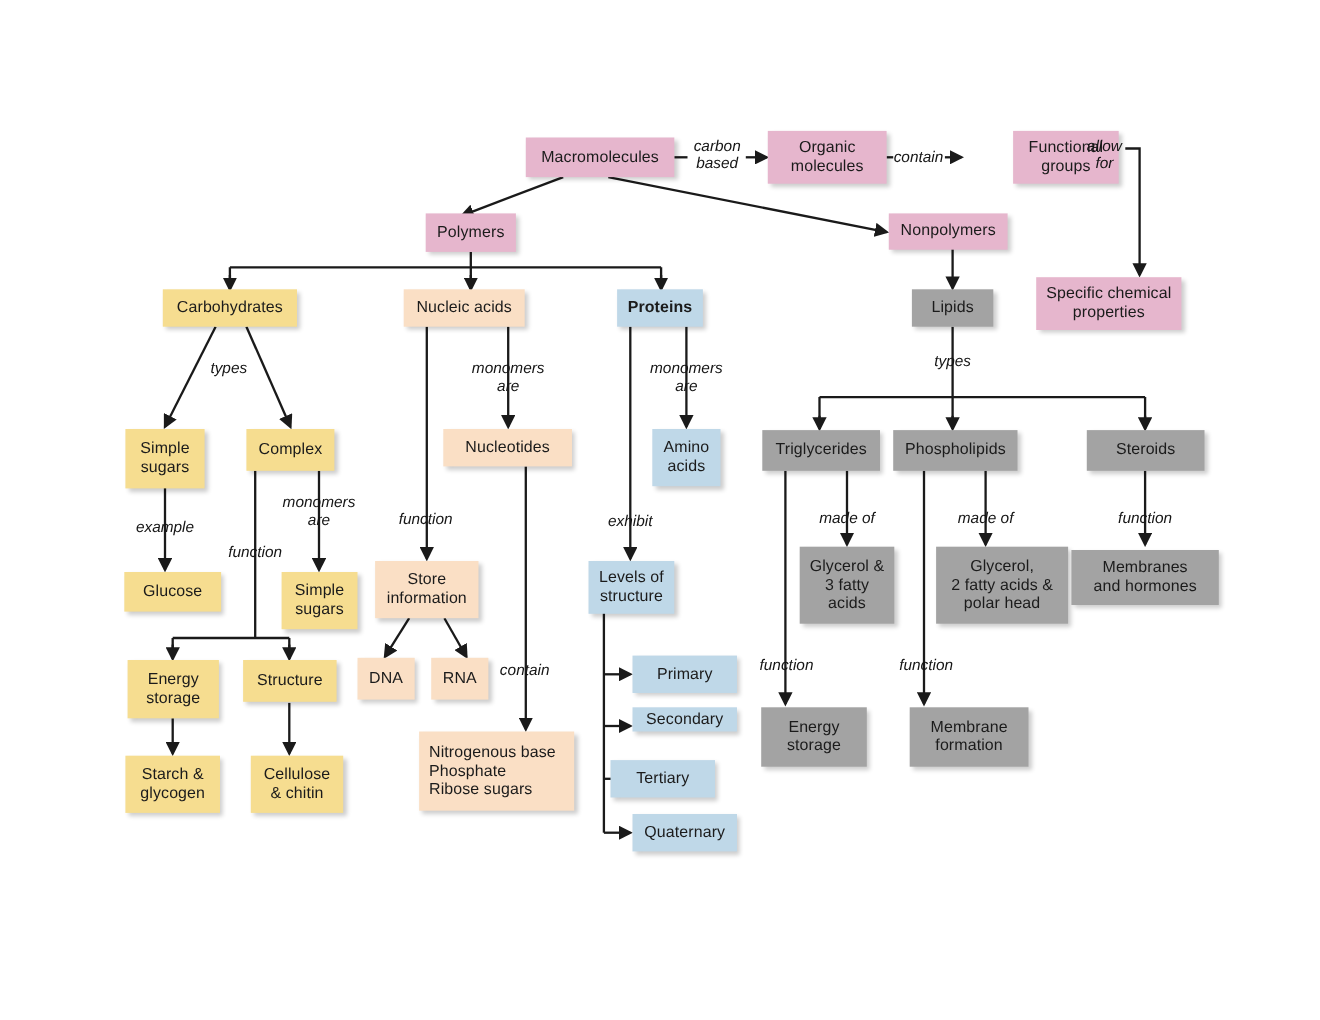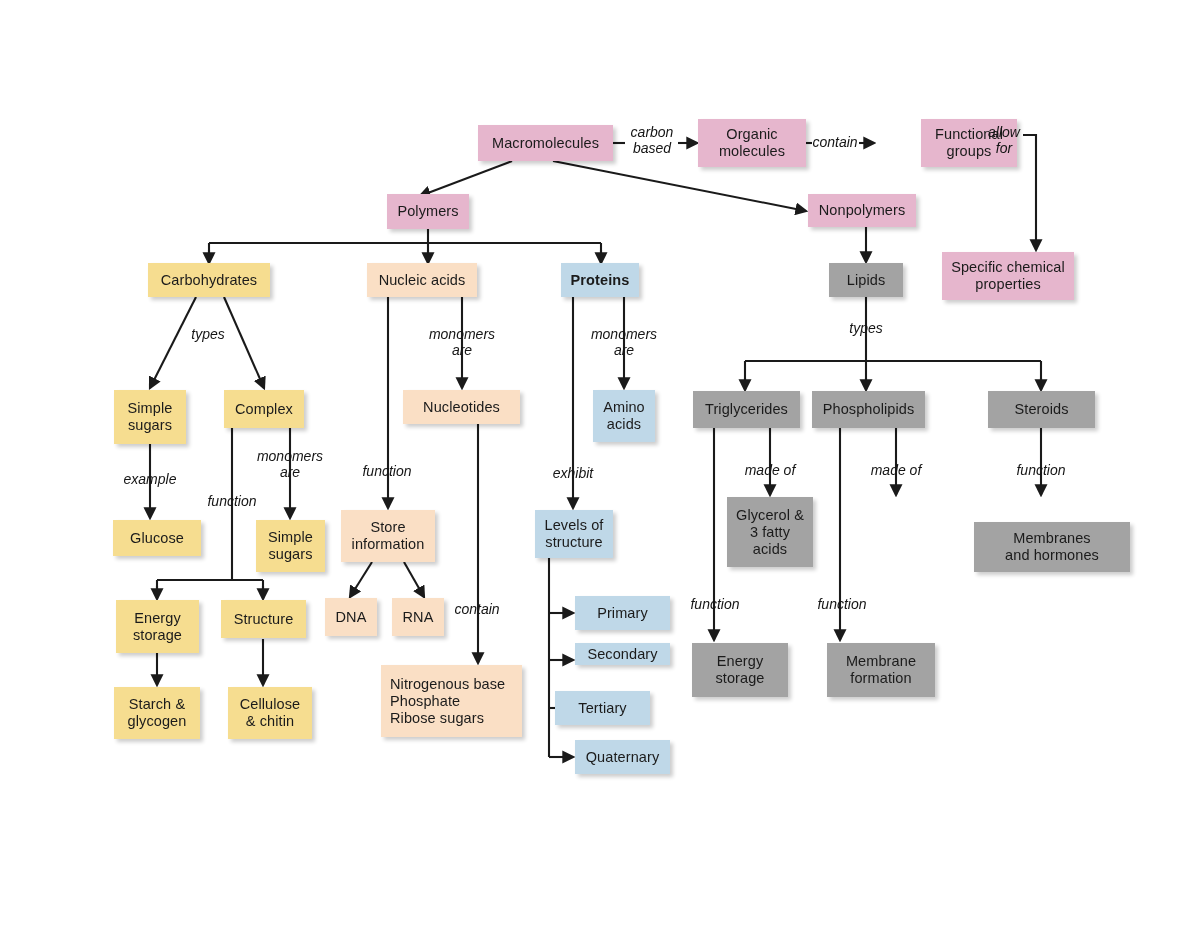--- a/index.html
+++ b/index.html
@@ -195,22 +195,25 @@
   <div class="node green" style="left:693px;top:391px;width:107px;height:37px;">Triglycerides</div>
 
   <div class="node green" style="left:812px;top:391px;width:113px;height:37px;">Phospholipids</div>
 
   <div class="node green" style="left:988px;top:391px;width:107px;height:37px;">Steroids</div>
 
   <div class="node green" style="left:727px;top:497px;width:86px;height:70px;white-space:pre-line;">Glycerol &amp;
 3 fatty
 acids</div>
 
-
-  <div class="node green" style="left:974px;top:522px;width:156px;height:50px;white-space:pre-line;">Membranes
+  <div class="node green" style="left:851px;top:497px;width:120px;height:70px;white-space:pre-line;">Glycerol,
+2 fatty acids &amp;
+polar head</div>
+
+  <div class="node green" style="left:974px;top:500px;width:134px;height:50px;white-space:pre-line;">Membranes
 and hormones</div>
 
   <div class="node green" style="left:692px;top:643px;width:96px;height:54px;white-space:pre-line;">Energy
 storage</div>
 
   <div class="node green" style="left:827px;top:643px;width:108px;height:54px;white-space:pre-line;">Membrane
 formation</div>
 
   <div class="label" style="left:622px;top:124px;width:60px;">carbon
 based</div>

